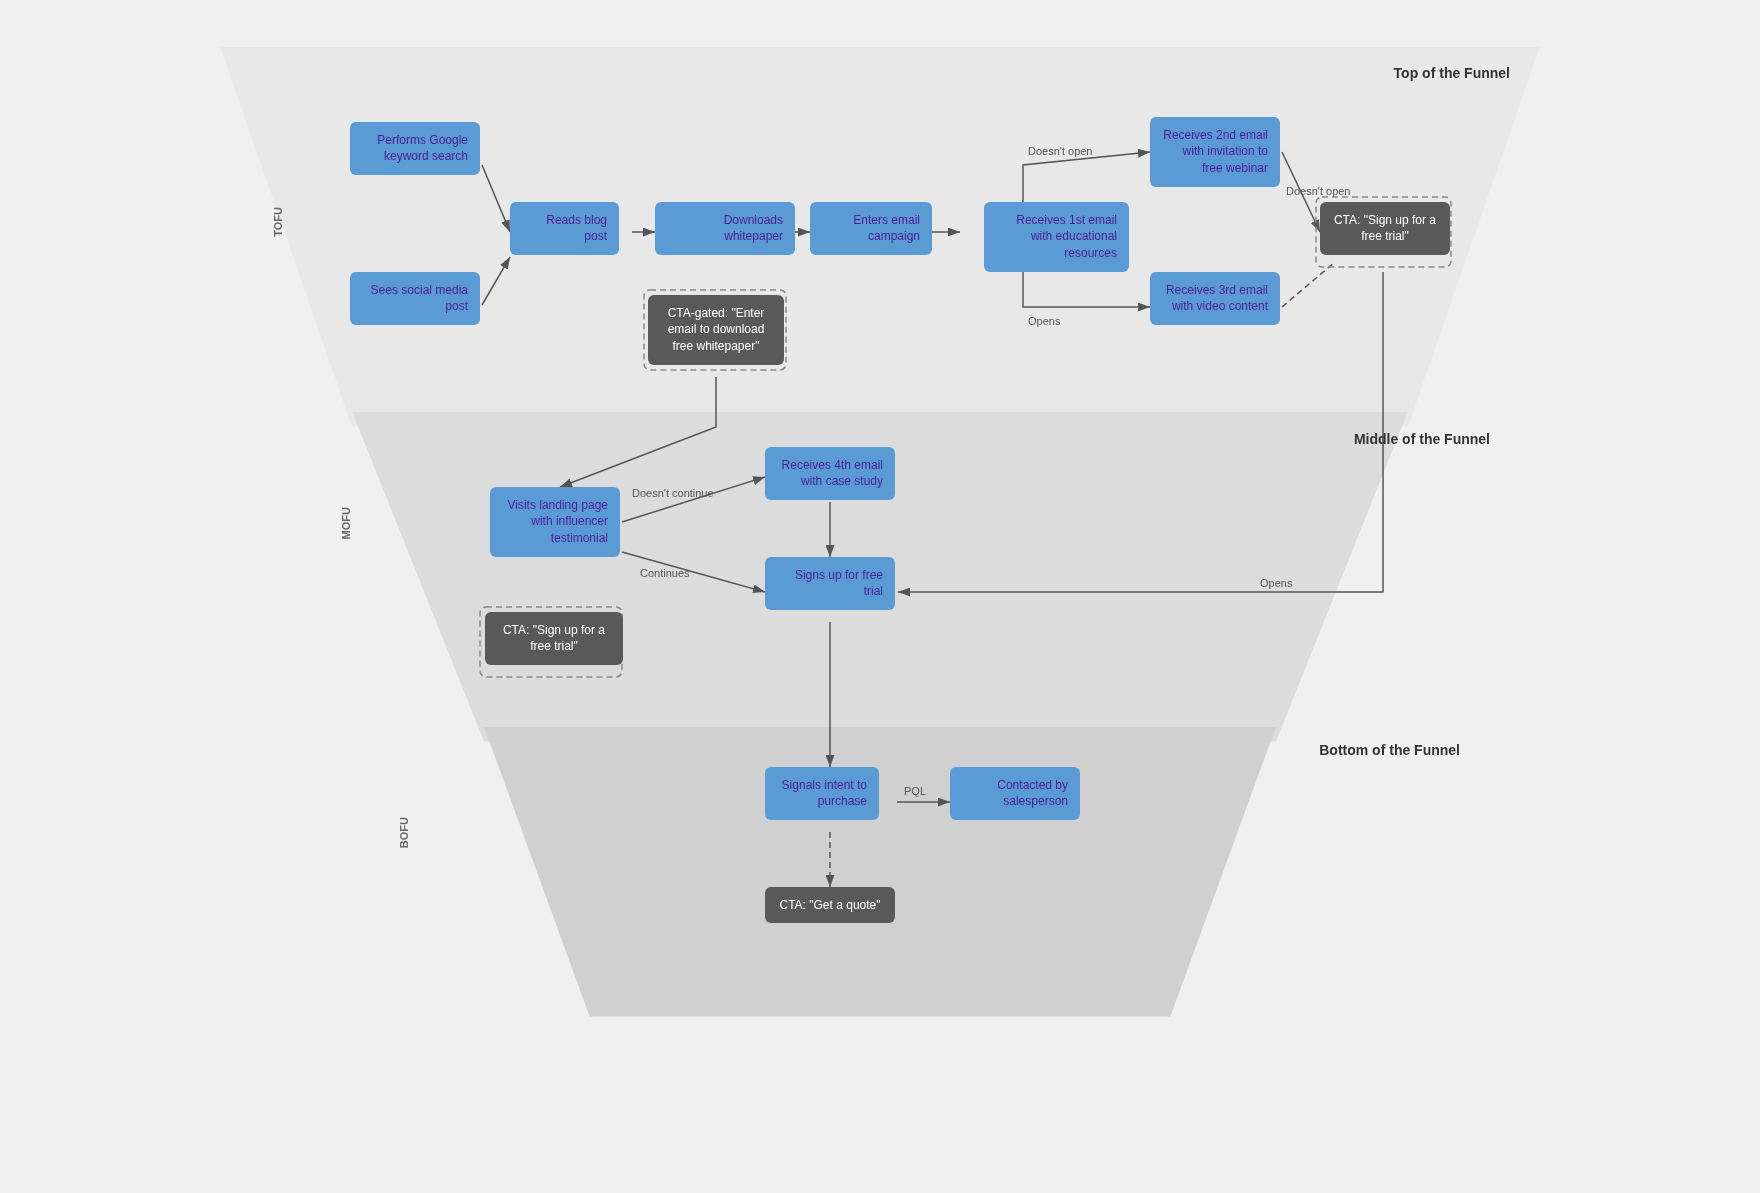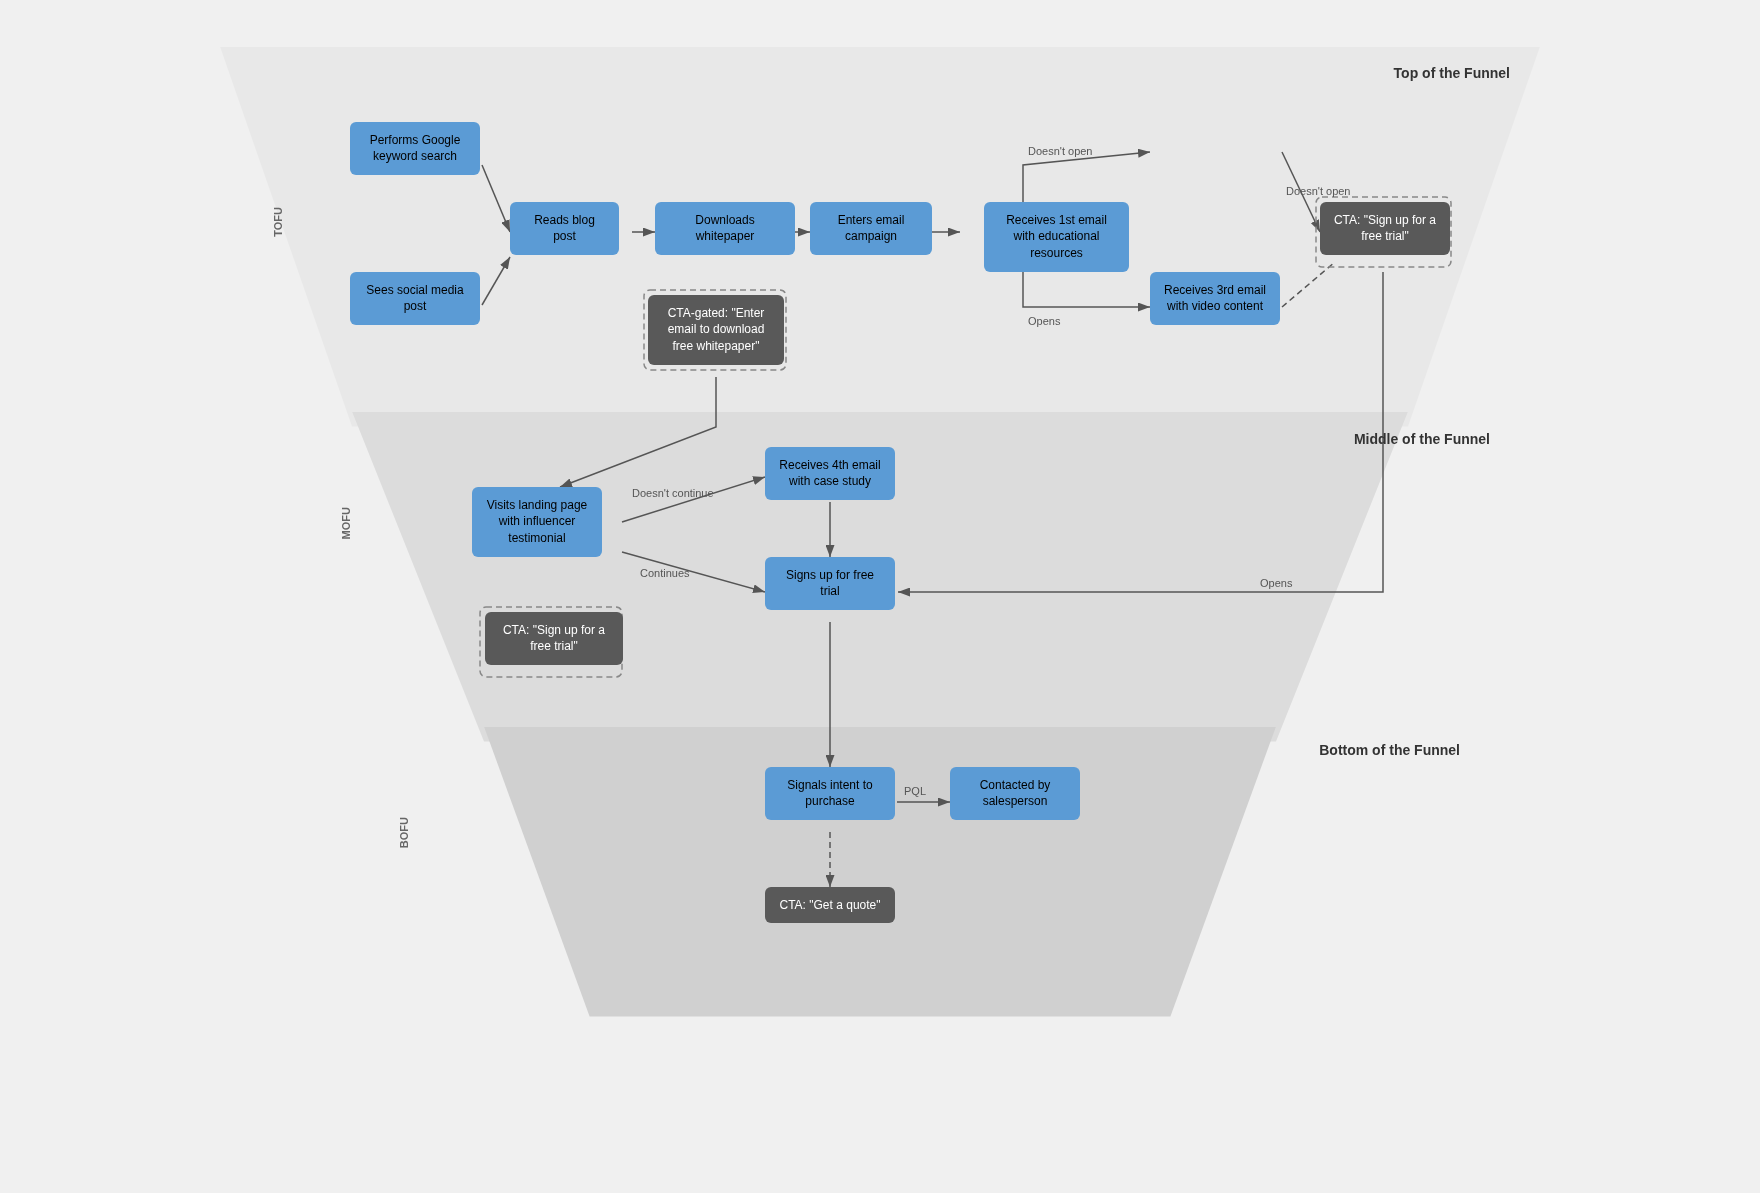--- a/index.html
+++ b/index.html
@@ -114,21 +114,21 @@
       padding: 10px 12px;
       text-align: center;
       font-size: 12px;
       line-height: 1.4;
       z-index: 10;
       display: flex;
       align-items: center;
       justify-content: center;
     }
 
-    .node-blue { background: #5b9bd5; color: #000000; }
+    .node-blue { background: #5b9bd5; color: #4c1d95; text-align: right; }
     .node-dark { background: #595959; color: white; }
   </style>
 </head>
 <body>
 
 <div class="diagram-wrapper">
 
   <div class="bg-tofu"></div>
   <div class="bg-mofu"></div>
   <div class="bg-bofu"></div>
@@ -155,41 +155,44 @@
   </div>
   <div class="node node-dark" style="left:428px; top:248px; width:136px;">
     <span>CTA-gated: "Enter email to download free whitepaper"</span>
   </div>
   <div class="node node-blue" style="left:590px; top:155px; width:122px;">
     <span>Enters email campaign</span>
   </div>
   <div class="node node-blue" style="left:740px; top:155px; width:145px;margin-left:24px;">
     <span>Receives 1st email with educational resources</span>
   </div>
+  <div class="node node-blue" style="left:930px; top:70px; width:130px;">
+    <span>Receives 2nd email with invitation to free webinar</span>
+  </div>
   <div class="node node-blue" style="left:930px; top:225px; width:130px;">
     <span>Receives 3rd email with video content</span>
   </div>
   <div class="node node-dark" style="left:1100px; top:155px; width:130px;">
     <span>CTA: "Sign up for a free trial"</span>
   </div>
 
-  <div class="node node-blue" style="left:252px; top:440px; width:130px;">
+  <div class="node node-blue" style="left:270px; top:440px; width:130px;">
     <span>Visits landing page with influencer testimonial</span>
   </div>
   <div class="node node-dark" style="left:265px; top:565px; width:138px;">
     <span>CTA: "Sign up for a free trial"</span>
   </div>
   <div class="node node-blue" style="left:545px; top:400px; width:130px;">
     <span>Receives 4th email with case study</span>
   </div>
   <div class="node node-blue" style="left:545px; top:510px; width:130px;">
     <span>Signs up for free trial</span>
   </div>
 
-  <div class="node node-blue" style="left:545px; top:720px; width:130px;">
+  <div class="node node-blue" style="left:545px; top:720px; width:114px;">
     <span>Signals intent to purchase</span>
   </div>
   <div class="node node-blue" style="left:730px; top:720px; width:130px;">
     <span>Contacted by salesperson</span>
   </div>
   <div class="node node-dark" style="left:545px; top:840px; width:130px;">
     <span>CTA: "Get a quote"</span>
   </div>
 
   <svg class="diagram-svg" viewBox="0 0 1320 1100" xmlns="http://www.w3.org/2000/svg">

